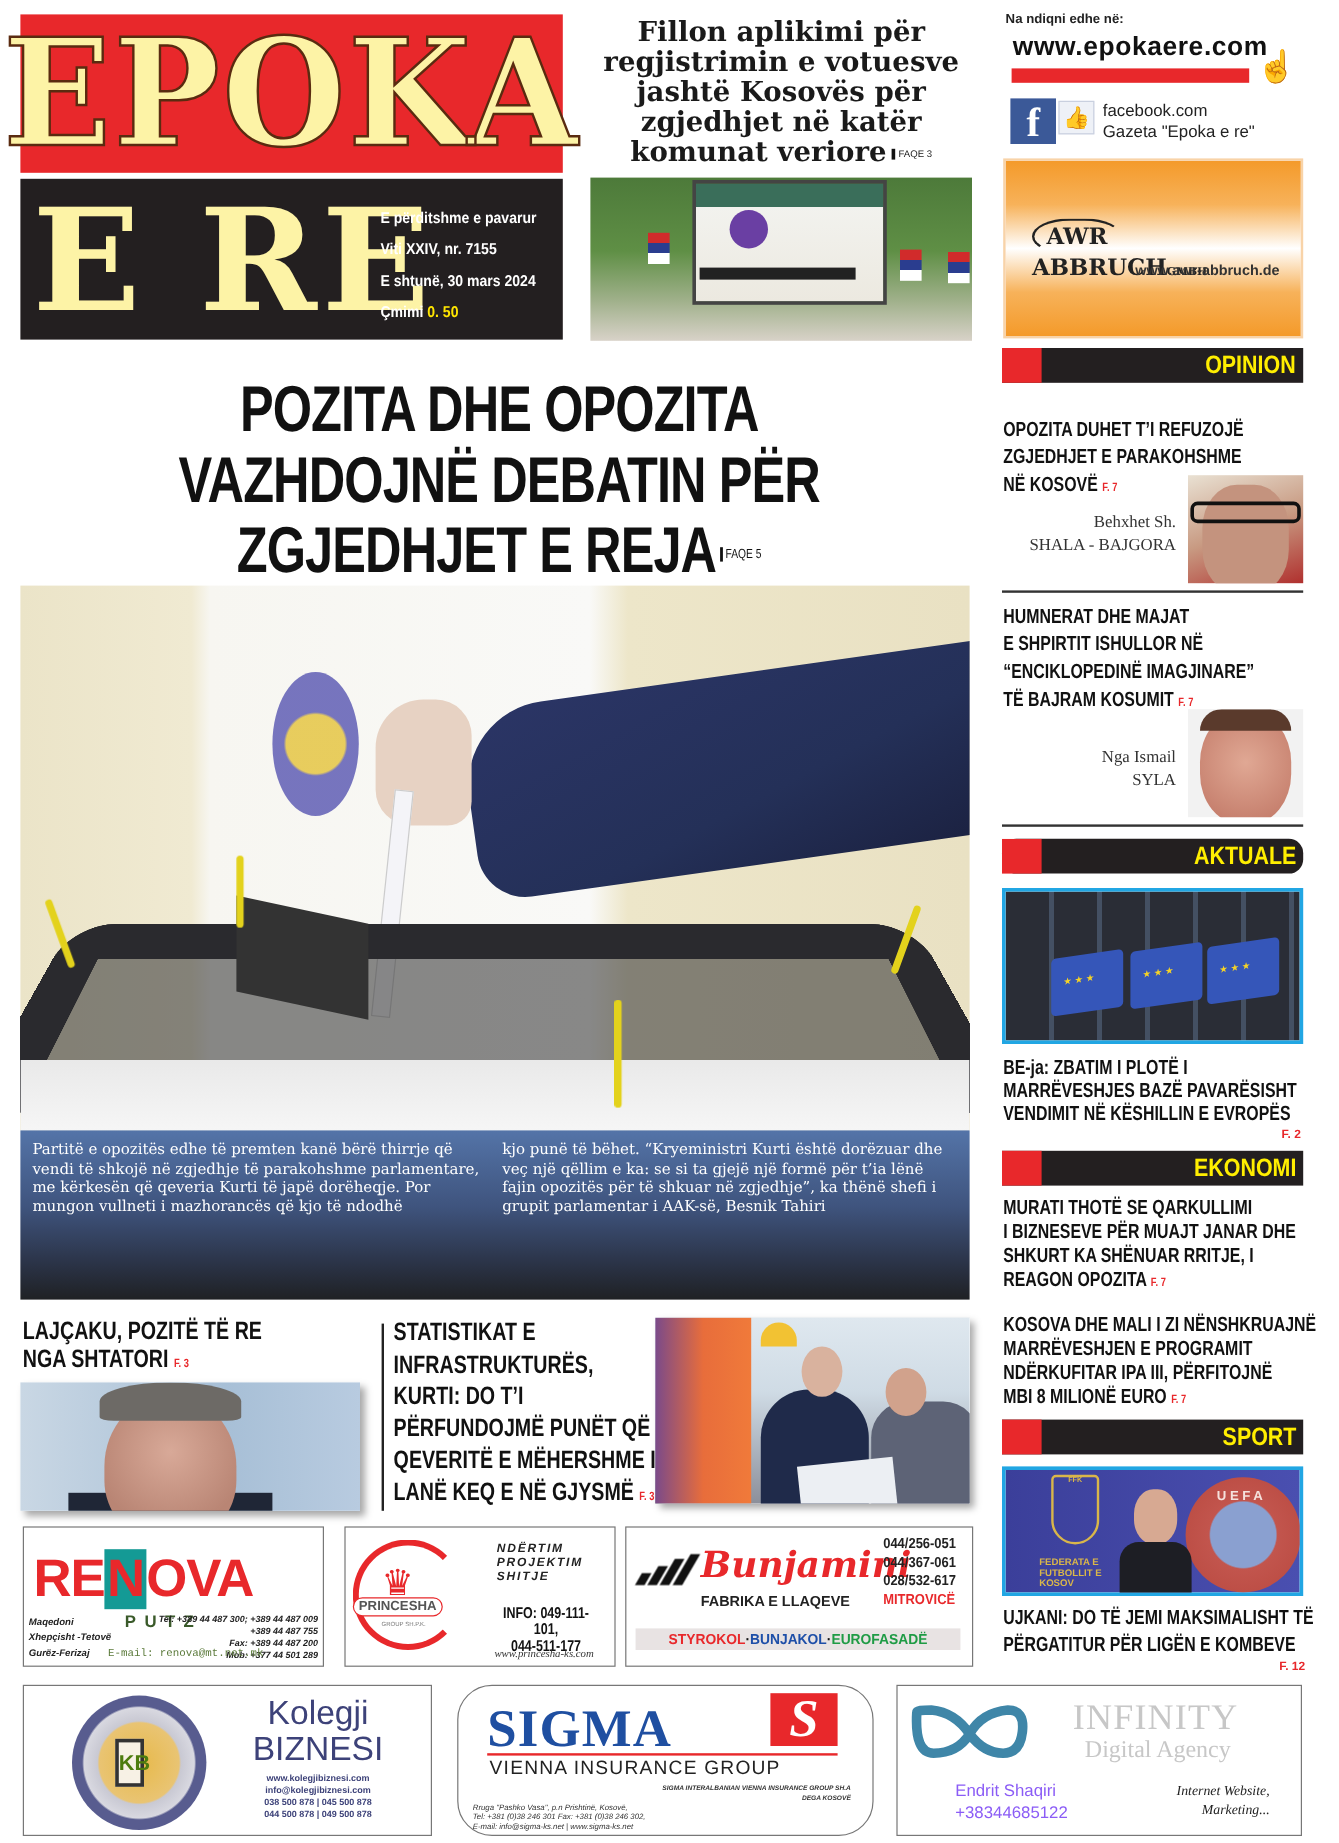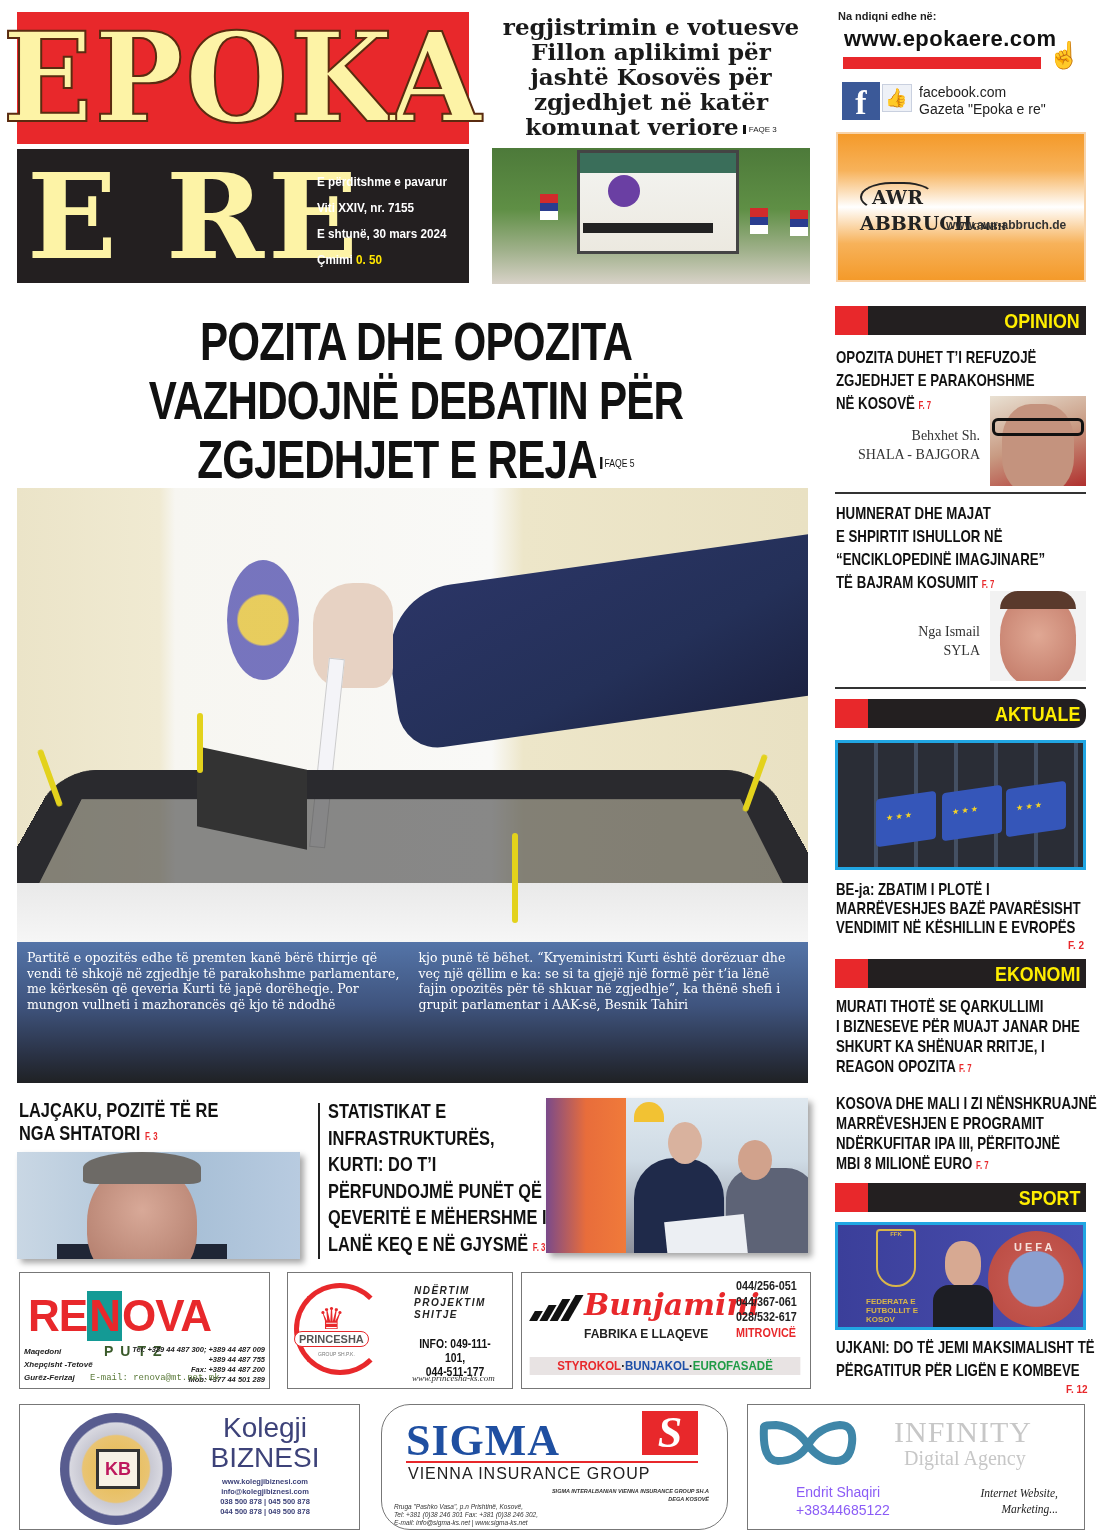--- a/index.html
+++ b/index.html
@@ -102,21 +102,21 @@
   .bunj-name { position:absolute; left: 62px; top: 14px; font-family: "DejaVu Serif", serif; font-weight: 900; font-size: 30px; color:#e8282b; font-style: italic; }
   .bunj-sub { position:absolute; left: 62px; top: 54px; font-size: 12px; font-weight:bold; color:#222; }
   .bunj-phones { position:absolute; left: 214px; top: 6px; font-size: 12px; font-weight: bold; line-height: 15.5px; color:#222; transform: scaleX(0.9); transform-origin:left; }
   .bunj-phones .city { color:#e8282b; }
   .bunj-strip { position:absolute; left: 2px; top: 84px; width: 282px; height: 18px; background:#e8e3e3; font-size: 12px; font-weight: bold; line-height: 18px; text-align:center; transform: scaleX(0.96); }
   .c-red { color:#e8282b; } .c-blue { color:#1e4fa8; } .c-green { color:#1f9b45; }
 
   
   .ad-kolegji { left: 19px; top: 1404px; width: 341px; height: 126px; }
   .kb-seal { position:absolute; left: 40px; top: 8px; width: 112px; height: 112px; border-radius: 50%; background: radial-gradient(circle, #e7b94a 0%, #e9c473 42%, #c9c9d3 44%, #d8d8e0 58%, #585c8f 60%, #585c8f 100%); }
-  .kb-seal .kb { position:absolute; left: 36px; top: 36px; width: 44px; height: 40px; border: 3px solid #333; background:#f7f1e5; text-align:center; line-height: 34px; font-weight:bold; font-size: 18px; color:#be185d; }
+  .kb-seal .kb { position:absolute; left: 36px; top: 36px; width: 24px; height: 40px; border: 3px solid #333; background:#f7f1e5; text-align:center; line-height: 34px; font-weight:bold; font-size: 18px; color:#4d7c0f; }
   .kb-title { position:absolute; left: 180px; top: 8px; width: 130px; text-align:center; color:#3d4279; font-size: 28px; line-height: 30px; }
   .kb-contact { position:absolute; left: 178px; top: 72px; width: 134px; text-align:center; font-size: 7.5px; line-height: 10px; color:#3d4279; font-weight:bold; }
 
   .ad-sigma { left: 381px; top: 1404px; width: 347px; height: 126px; border-radius: 29px; }
   .sigma-name { position:absolute; left: 24px; top: 10px; font-family: "Liberation Serif", serif; font-weight: bold; font-size: 44px; color: #1f4fa1; letter-spacing: 1px; }
   .sigma-s { position:absolute; left: 260px; top: 6px; width: 56px; height: 44px; background: #e8282b; color:#fff; font-family: "Liberation Serif", serif; font-size: 44px; line-height: 44px; text-align:center; font-weight:bold; font-style: italic; }
   .sigma-line { position:absolute; left: 24px; top: 56px; width: 292px; height: 2px; background:#e8282b; }
   .sigma-vig { position:absolute; left: 26px; top: 60px; font-size: 16px; letter-spacing: 1px; color:#222; }
   .sigma-legal { position:absolute; right: 18px; top: 82px; font-size: 5.5px; text-align: right; font-style: italic; font-weight: bold; line-height: 8px; color:#333; }
   .sigma-addr { position:absolute; left: 12px; top: 98px; font-size: 6.5px; font-style: italic; line-height: 8px; color:#333; }
@@ -167,22 +167,22 @@
     <div>Viti XXIV, nr. 7155</div>
     <div>E shtunë, 30 mars 2024</div>
     <div>
       <span>Çmimi</span>
       <span class="price">0. 50</span>
     </div>
   </div>
 </div>
 
 <div class="abs teaser">
+  <div>Fillon aplikimi për</div>
   <div>regjistrimin e votuesve</div>
-  <div>Fillon aplikimi për</div>
   <div>jashtë Kosovës për</div>
   <div>zgjedhjet në katër</div>
   <div><span>komunat veriore</span><span class="faqe">FAQE 3</span></div>
 </div>
 <div class="abs teaser-img">
   <div class="flag" style="left:48px;top:46px;"></div>
   <div class="flag" style="left:258px;top:60px;"></div>
   <div class="flag" style="left:298px;top:62px;"></div>
   <div class="inset">
     <div class="logo"></div>
@@ -359,21 +359,21 @@
   <div class="inf-person">
     <div>Endrit Shaqiri</div>
     <div>+38344685122</div>
   </div>
   <div class="inf-services">
     <div>Internet Website,</div>
     <div>Marketing...</div>
   </div>
 </div>
 
-<div class="sec-bar" style="top:306px;">
+<div class="sec-bar" style="top:290px;">
   <div class="red"></div>
   <div class="lbl">OPINION</div>
 </div>
 <div class="rtitle" style="top:346px;line-height:23px;">
   <div>OPOZITA DUHET T’I REFUZOJË</div>
   <div>ZGJEDHJET E PARAKOHSHME</div>
   <div><span>NË KOSOVË</span> <span class="pg">F. 7</span></div>
 </div>
 <div class="author" style="left:840px;top:426px;width:140px;">
   <div>Behxhet Sh.</div>

